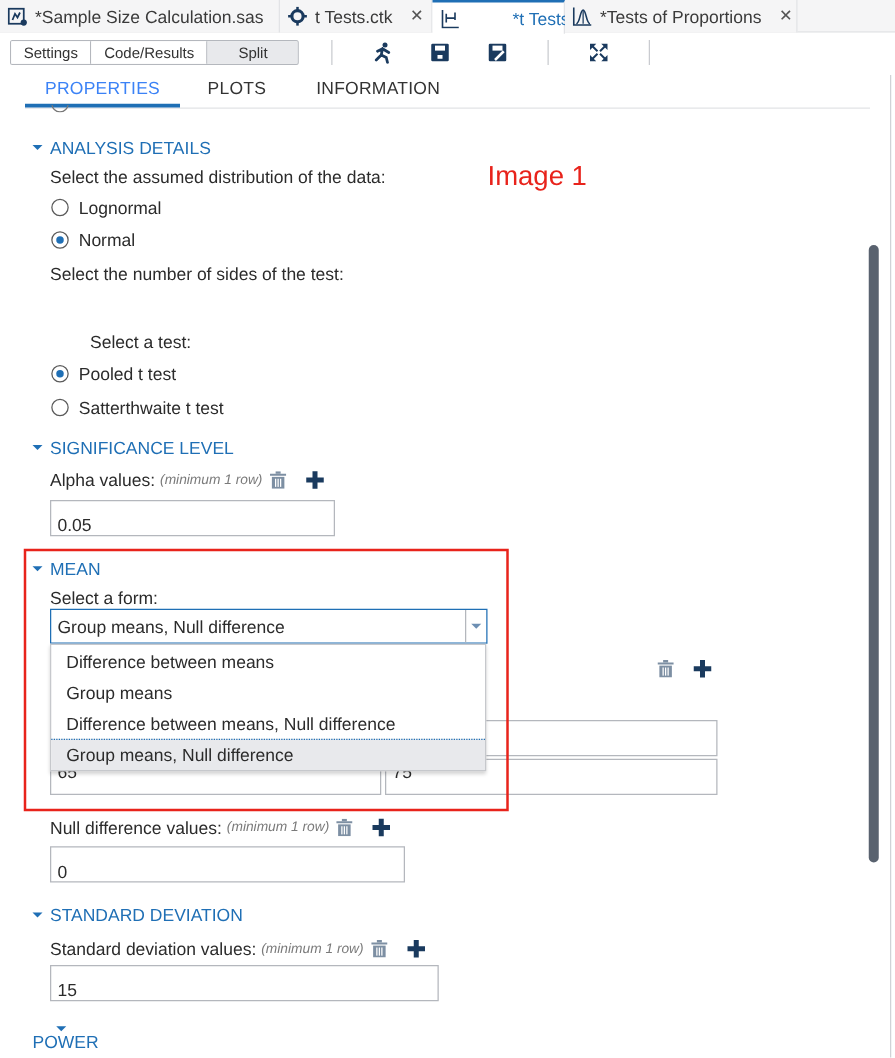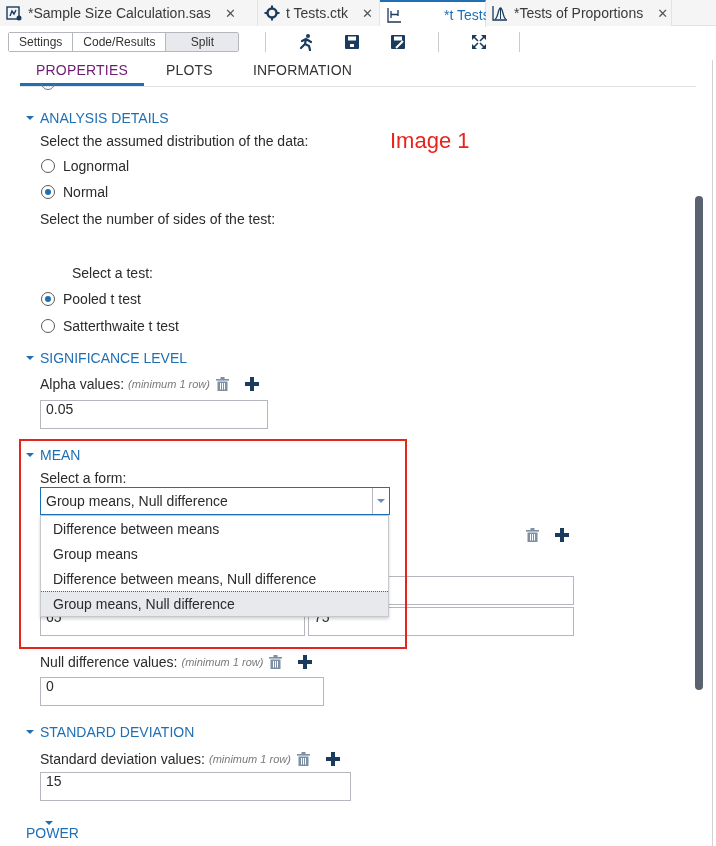--- a/index.html
+++ b/index.html
@@ -14,53 +14,53 @@
   .tab .tlabel { white-space: nowrap; }
   .tab .tclose { margin-left: 14px; font-size: 13px; font-weight: bold; color: #555; }
   .toolbar { position: absolute; left: 0; top: 28px; width: 716px; height: 28px; display: flex; align-items: center; gap: 18px; }
   .seg { margin-left: 8px; display: flex; border: 1px solid #b4b7bd; border-radius: 2px; height: 20px; }
   .seg div { font-size: 12px; padding: 0 10px; line-height: 18px; color: #333; border-right: 1px solid #b4b7bd; background: #fff; }
   .seg div:last-child { border-right: none; background: #e8e9ec; width: 72px; text-align: center; }
   .tsep { width: 1px; height: 20px; background: #c9cbd0; margin: 0 8px; }
   .tbtn { width: 20px; height: 20px; margin: 0 4px; display: inline-flex; align-items: center; justify-content: center; }
   .subtabs { position: absolute; left: 20px; top: 60px; width: 676px; height: 27px; border-bottom: 1px solid #e2e3e6; display: flex; }
   .subtab { font-size: 14px; color: #333; padding: 2px 16px 0 16px; letter-spacing: 0.2px; }
-  .subtab.active { color: #701a75; border-bottom: 3px solid #1f6fb5; }
+  .subtab.active { color: #3b82f6; border-bottom: 3px solid #1f6fb5; }
   .content { position: absolute; left: 0; top: 88px; width: 700px; height: 758px; }
   .abs { position: absolute; }
   .sect { position: absolute; left: 26px; font-size: 14px; color: #1f6fb5; display: flex; align-items: center; }
   .sect .caret { width: 0; height: 0; border-left: 4px solid transparent; border-right: 4px solid transparent;
     border-top: 4px solid #1f6fb5; margin-right: 6px; }
   .lbl { position: absolute; left: 40px; font-size: 14px; color: #2b2b2b; }
   .radio { position: absolute; left: 41px; display: flex; align-items: center; font-size: 14px; }
   .radio .dot { width: 14px; height: 14px; border: 1px solid #5a5a5a; border-radius: 50%; margin-right: 8px; position: relative; background: #fff; }
   .radio .dot.on::after { content: ""; position: absolute; left: 3px; top: 3px; width: 6px; height: 6px; border-radius: 50%; background: #1f6fb5; }
   .select { position: absolute; border: 1px solid #b4b7bd; background: #fff; font-size: 14px; padding-left: 5px; display: flex; align-items: center; }
   .select .arrow { position: absolute; right: 0; top: 0; bottom: 0; width: 17px; border-left: 1px solid #b4b7bd; display: flex; align-items: center; justify-content: center; }
   .select .arrow::after { content: ""; border-left: 4px solid transparent; border-right: 4px solid transparent; border-top: 4px solid #6d8fb3; }
-  .input { position: absolute; border: 1px solid #b4b7bd; background: #fff; font-size: 14px; padding-left: 5px; display: flex; align-items: flex-start; }
+  .input { position: absolute; border: 1px solid #b4b7bd; background: #fff; font-size: 14px; padding-left: 5px; display: flex; align-items: flex-end; }
   .hint { font-style: italic; font-size: 11px; color: #7a7a7a; margin-left: 4px; }
   .trash { display: inline-block; width: 13px; height: 14px; position: relative; margin-left: 6px; }
   .plus { display: inline-block; position: relative; width: 14px; height: 14px; margin-left: 16px; }
   .plus::before { content: ""; position: absolute; left: 5px; top: 0; width: 4px; height: 14px; background: #1a3a5e; }
   .plus::after { content: ""; position: absolute; left: 0; top: 5px; width: 14px; height: 4px; background: #1a3a5e; }
   .dropdown { position: absolute; left: 40px; top: 427px; width: 349px; background: #fff; border: 1px solid #c6c8cc;
     box-shadow: 0 2px 3px rgba(0,0,0,0.18); z-index: 5; }
   .dd-item { height: 25px; font-size: 14px; padding-left: 12px; display: flex; align-items: center; color: #2b2b2b; }
   .dd-item.sel { background: #e8e9ec; border-top: 1px dotted #1f6fb5; }
   .redbox { position: absolute; left: 19px; top: 351px; width: 388px; height: 210px; border: 2px solid #e8231b; z-index: 6; pointer-events: none; }
   .annot { position: absolute; left: 390px; top: 40px; font-size: 22px; color: #e8231b; font-family: "Liberation Sans", sans-serif; }
   .scrollbar { position: absolute; left: 695px; top: 196px; width: 8px; height: 494px; background: #59626f; border-radius: 4px; }
   .scroll-track { position: absolute; left: 712px; top: 60px; width: 1px; height: 786px; background: #d0d2d6; }
 </style>
 </head>
 <body>
 
 <div class="tabbar">
-  <div class="tab" style="width:258px;text-align:right;">
+  <div class="tab" style="width:224px;text-align:right;">
     <span class="ticon">
       <svg width="16" height="16" viewBox="0 0 16 16">
           <rect x="1" y="2" width="12" height="12" fill="none" stroke="#1a3a5e" stroke-width="1.4"></rect>
           <path d="M4 11 L6 6 L8 9 L10 5" stroke="#1a3a5e" stroke-width="1.4" fill="none"></path>
           <circle cx="13" cy="13" r="2.5" fill="#1a3a5e"></circle>
         </svg>
     </span>
     <span class="tlabel">*Sample Size Calculation.sas</span>
     <span class="tclose">✕</span>
   </div>

